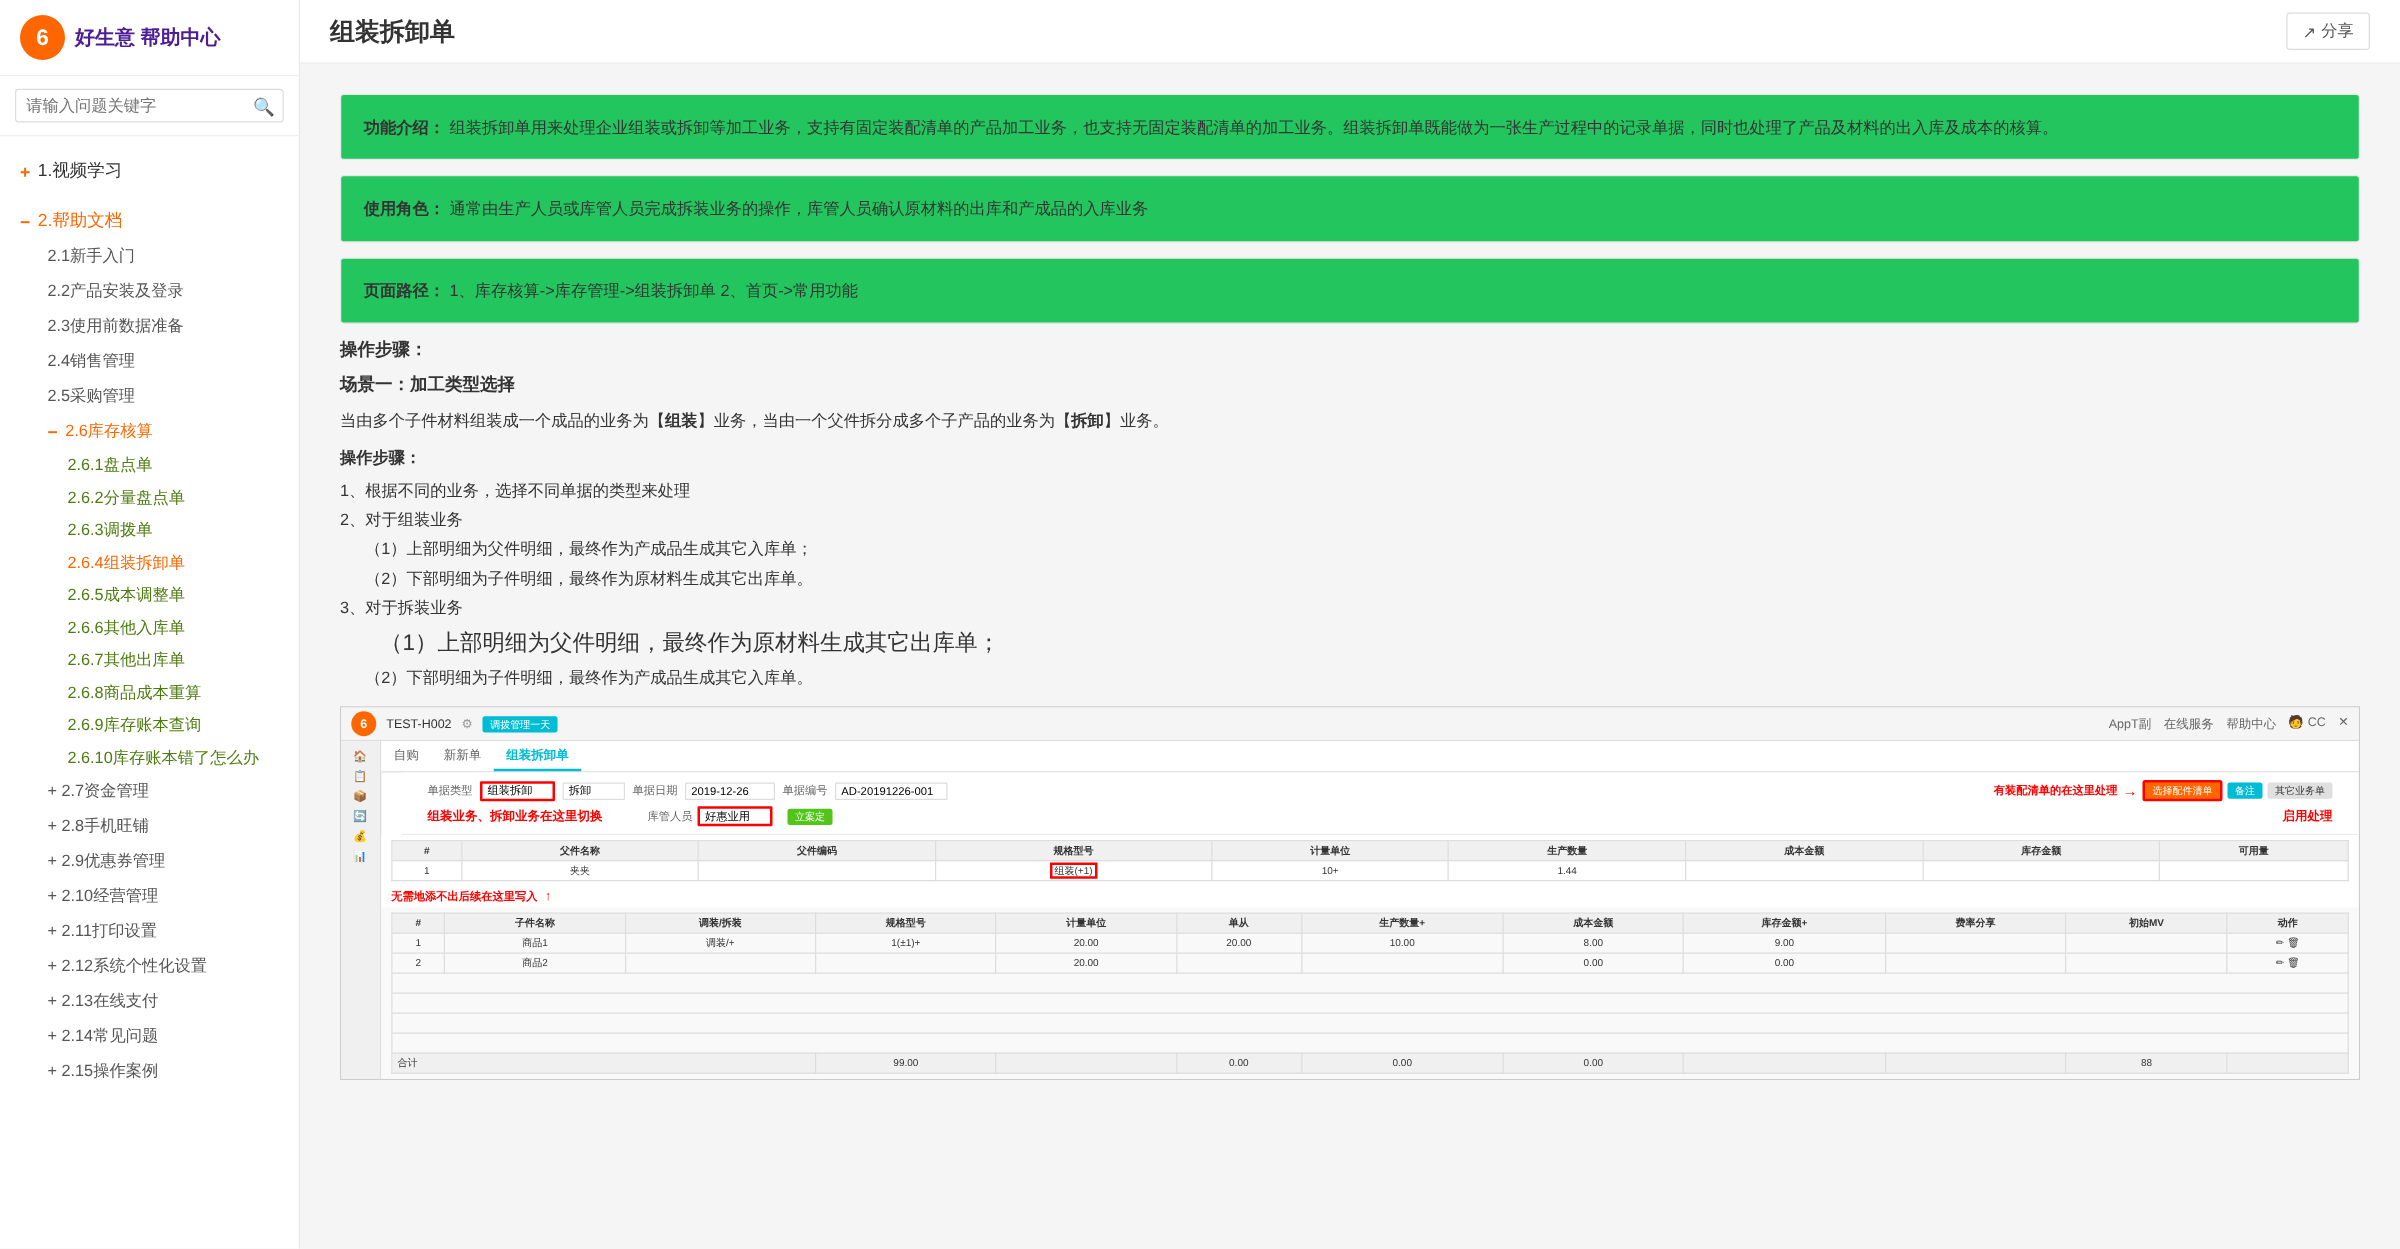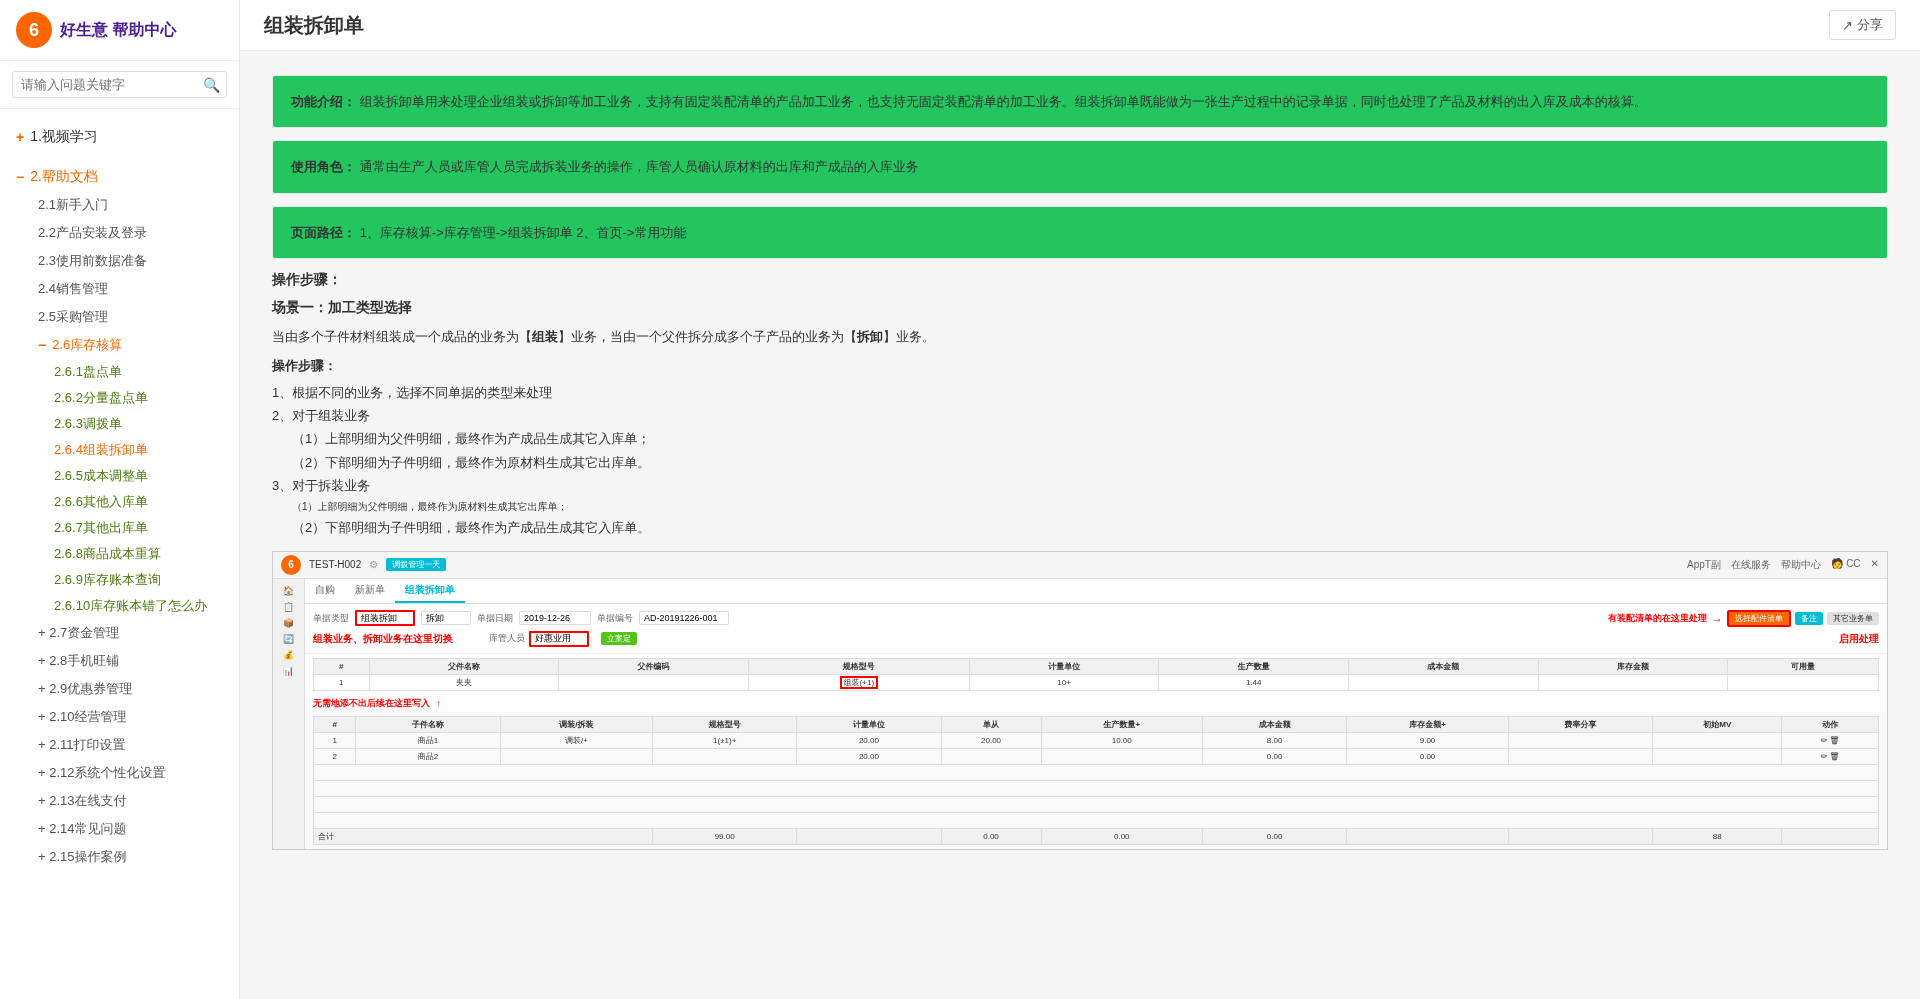--- a/index.html
+++ b/index.html
@@ -150,21 +150,21 @@
       <div class="scenario-title">场景一：加工类型选择</div>
       <p style="font-size:13px;line-height:1.8;margin-bottom:8px;">
         当由多个子件材料组装成一个成品的业务为【<strong>组装</strong>】业务，当由一个父件拆分成多个子产品的业务为【<strong>拆卸</strong>】业务。
       </p>
       <div style="font-size:13px;font-weight:bold;margin-bottom:6px;">操作步骤：</div>
       <p style="font-size:13px;line-height:1.8;">1、根据不同的业务，选择不同单据的类型来处理</p>
       <p style="font-size:13px;line-height:1.8;">2、对于组装业务</p>
       <p style="font-size:13px;line-height:1.8;margin-left:20px;">（1）上部明细为父件明细，最终作为产成品生成其它入库单；</p>
       <p style="font-size:13px;line-height:1.8;margin-left:20px;">（2）下部明细为子件明细，最终作为原材料生成其它出库单。</p>
       <p style="font-size:13px;line-height:1.8;">3、对于拆装业务</p>
-      <p style="font-size:10px;line-height:1.8;margin-left:20px;">（1）上部明细为父件明细，最终作为原材料生成其它出库单；</p>
+      <p style="font-size:18px;line-height:1.8;margin-left:32px;">（1）上部明细为父件明细，最终作为原材料生成其它出库单；</p>
       <p style="font-size:13px;line-height:1.8;margin-left:20px;">（2）下部明细为子件明细，最终作为产成品生成其它入库单。</p>
     </div>
 
     <div class="ss-wrapper">
 
       <div style="background:#f5f5f5;padding:3px 8px;display:flex;align-items:center;gap:8px;border-bottom:1px solid #ddd;font-size:10px;">
         <div style="width:20px;height:20px;background:#f60;border-radius:50%;display:flex;align-items:center;justify-content:center;color:#fff;font-size:10px;font-weight:bold;">6</div>
         <span>TEST-H002</span>
         <span style="color:#999;">⚙</span>
         <button class="btn-xs btn-teal">调拨管理一天</button>
@@ -189,21 +189,21 @@
         </div>
 
         <div style="flex:1;">
 
           <div style="display:flex;background:#fff;border-bottom:1px solid #ddd;">
             <div style="padding:4px 10px;font-size:10px;cursor:pointer;color:#666;border-bottom:2px solid transparent;">自购</div>
             <div style="padding:4px 10px;font-size:10px;cursor:pointer;color:#666;border-bottom:2px solid transparent;">新新单</div>
             <div style="padding:4px 10px;font-size:10px;cursor:pointer;color:#00bcd4;border-bottom:2px solid #00bcd4;font-weight:bold;">组装拆卸单</div>
           </div>
 
-          <div style="background:#fff;padding:6px 8px;border-bottom:1px solid #eee;position:relative;">
+          <div style="background:#fff;padding:6px 21px;border-bottom:1px solid #eee;position:relative;margin-left:16px;">
             <div style="display:flex;align-items:center;gap:6px;flex-wrap:wrap;">
               <span style="font-size:9px;color:#666;">单据类型</span>
               <input type="text" value="组装拆卸" style="border: 2px solid red; padding: 1px 4px; font-size: 9px; border-radius: 1px; width: 60px;">
               <input type="text" value="拆卸" style="border: 1px solid rgb(221, 221, 221); padding: 1px 4px; font-size: 9px; border-radius: 1px; width: 50px;">
               <span style="font-size:9px;color:#666;">单据日期</span>
               <input type="text" value="2019-12-26" style="border: 1px solid rgb(221, 221, 221); padding: 1px 4px; font-size: 9px; border-radius: 1px; width: 72px;">
               <span style="font-size:9px;color:#666;">单据编号</span>
               <input type="text" value="AD-20191226-001" style="border: 1px solid rgb(221, 221, 221); padding: 1px 4px; font-size: 9px; border-radius: 1px; width: 90px;">
 
               <div style="margin-left:auto;display:flex;align-items:center;gap:4px;">

